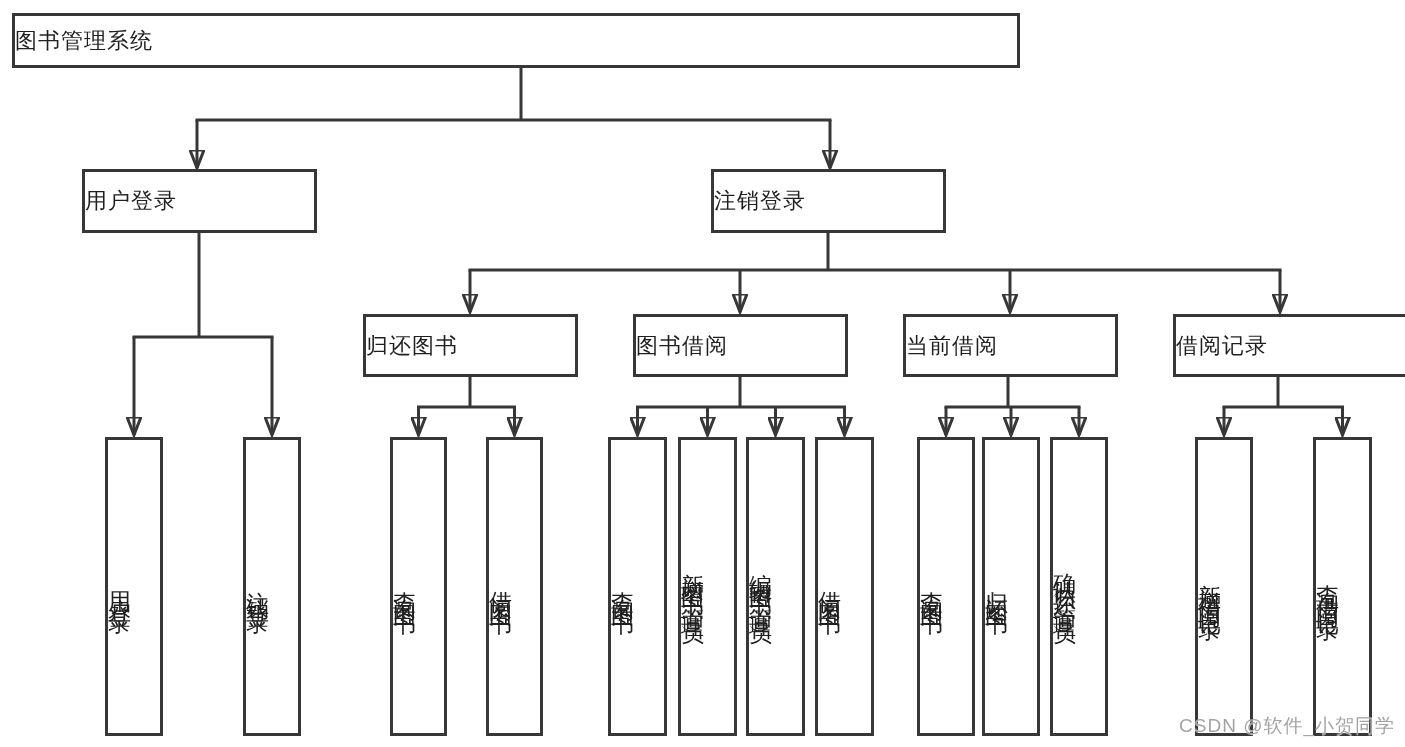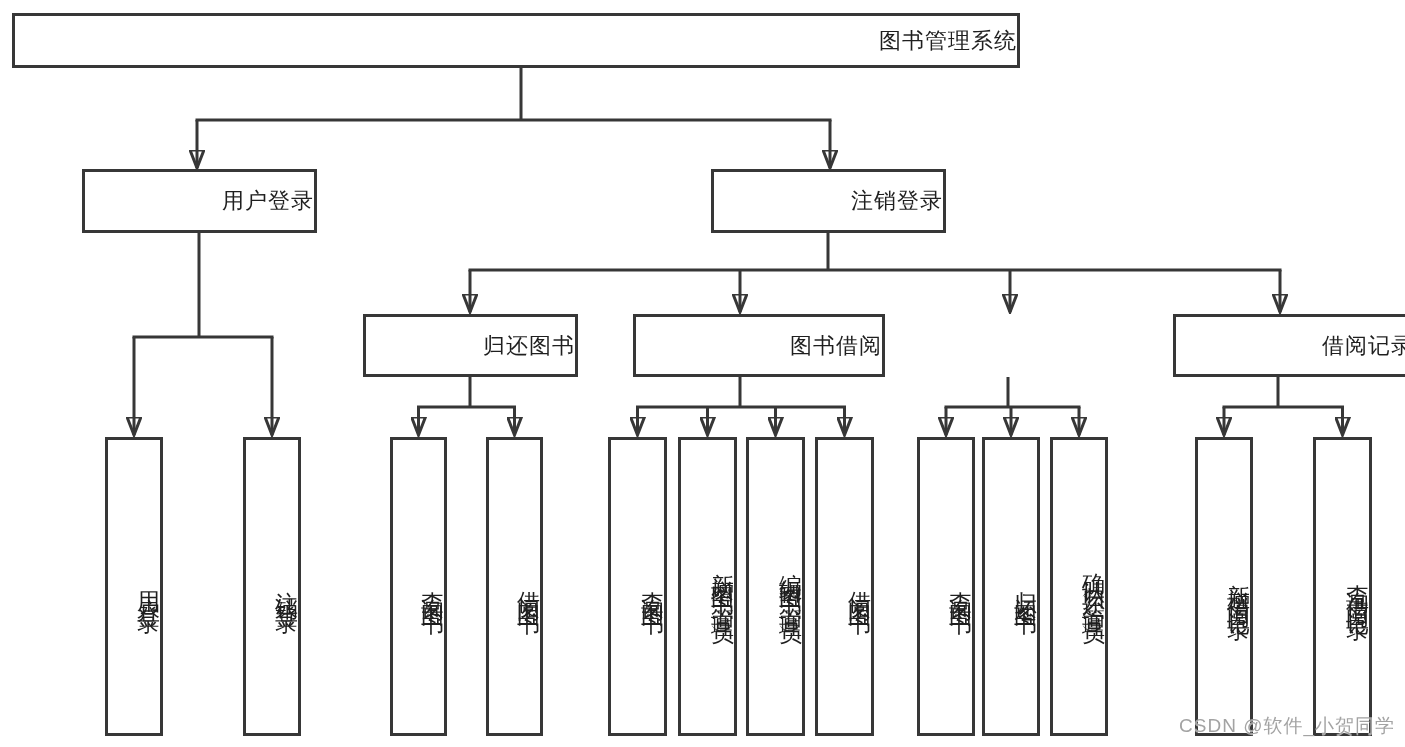--- a/index.html
+++ b/index.html
@@ -17,21 +17,21 @@
     overflow:hidden;
   }
   .edges{position:absolute;left:0;top:0;z-index:1;}
   .edges line,.edges path{stroke:var(--line);stroke-width:3;fill:none;}
   .arrowhead{fill:var(--line);stroke:none;}
   .node{
     position:absolute;
     box-sizing:border-box;
     background:var(--box-bg);
     border:3px solid var(--line);
-    display:flex;align-items:center;justify-content:flex-end;
+    display:flex;align-items:center;justify-content:flex-start;
     color:var(--text);
     z-index:2;
   }
   .hnode{font-size:22px;letter-spacing:1px;}
   .vnode span{
     writing-mode:vertical-rl;
     text-orientation:mixed;
     font-size:23px;
     letter-spacing:7px;
     line-height:1;
@@ -114,22 +114,25 @@
   <div class="node hnode" style="left:82px;top:169px;width:235px;height:64px">
     <span>用户登录</span>
   </div>
   <div class="node hnode" style="left:711px;top:169px;width:235px;height:64px">
     <span>注销登录</span>
   </div>
 
   <div class="node hnode" style="left:363px;top:314px;width:215px;height:63px">
     <span>归还图书</span>
   </div>
-  <div class="node hnode" style="left:633px;top:314px;width:252px;height:63px">
+  <div class="node hnode" style="left:633px;top:314px;width:215px;height:63px">
     <span>图书借阅</span>
+  </div>
+  <div class="node hnode" style="left:903px;top:314px;width:215px;height:63px">
+    <span>当前借阅</span>
   </div>
   <div class="node hnode" style="left:1173px;top:314px;width:244px;height:63px">
     <span>借阅记录</span>
   </div>
 
   <div class="node vnode" style="left:105px;top:437px;width:58px;height:299px">
     <span>用户登录</span>
   </div>
   <div class="node vnode" style="left:243px;top:437px;width:58px;height:299px">
     <span>注销登录</span>

